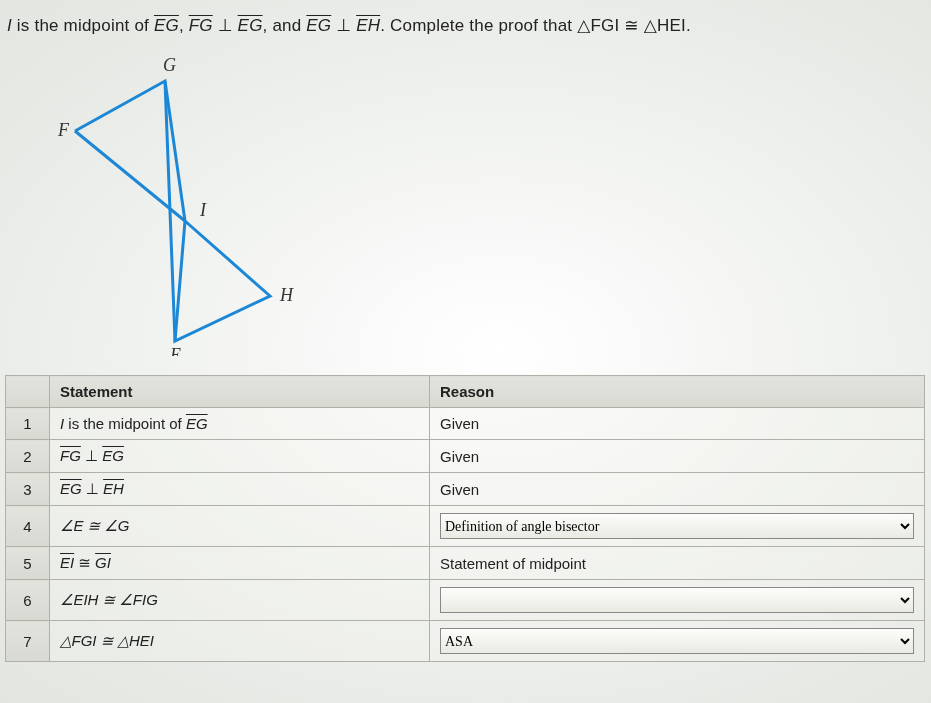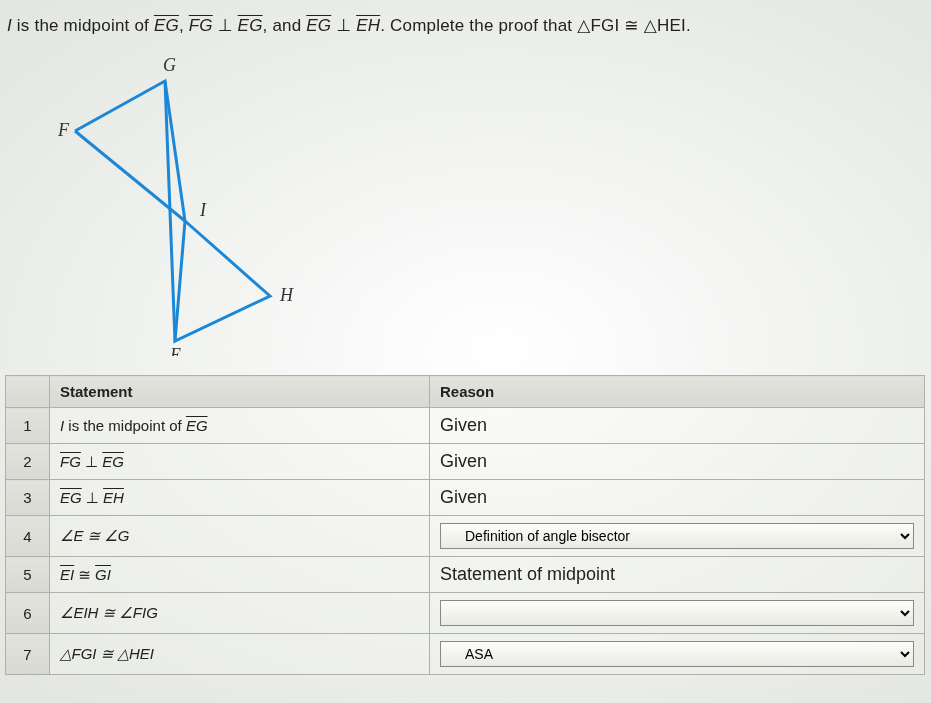--- a/index.html
+++ b/index.html
@@ -52,24 +52,24 @@
     background: linear-gradient(#e2e3dd, #d7d9d2);
   }
   .stmt { font-style: italic; margin-left: 48px; }
   .ov { text-decoration: overline; }
   .reason-select {
     width: 100%;
     height: 26px;
     border: 1px solid #888;
     background: linear-gradient(#fdfdfb, #e9eae2);
     font-size: 14px;
-    padding: 2px 20px;
-    font-family: Liberation Sans, sans-serif;
+    padding: 2px 0;
+    font-family: Liberation Serif, serif;
   }
-  .reason-plain { font-size: 18px; }
+  .reason-plain { font-size: 15px; }
   .statement-col { width: 380px; }
 </style>
 </head>
 <body>
 
 <div class="prompt">
   <span>I</span><span class="up"> is the midpoint of </span><span class="seg">EG</span><span class="up">, </span><span class="seg">FG</span><span class="up"> ⊥ </span><span class="seg">EG</span><span class="up">, and </span><span class="seg">EG</span><span class="up"> ⊥ </span><span class="seg">EH</span><span class="up">. Complete the proof that △FGI ≅ △HEI.</span>
 </div>
 
 <div class="diagram">

